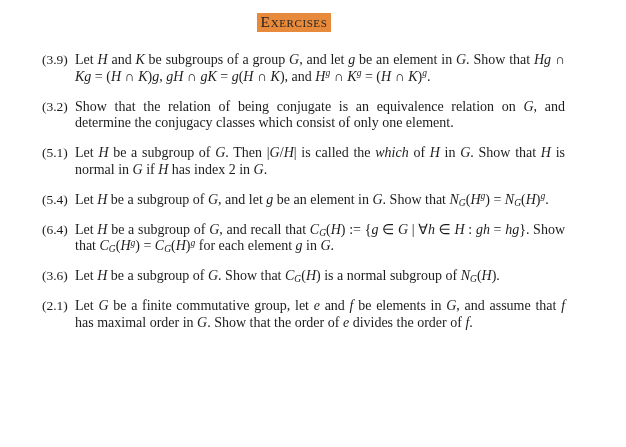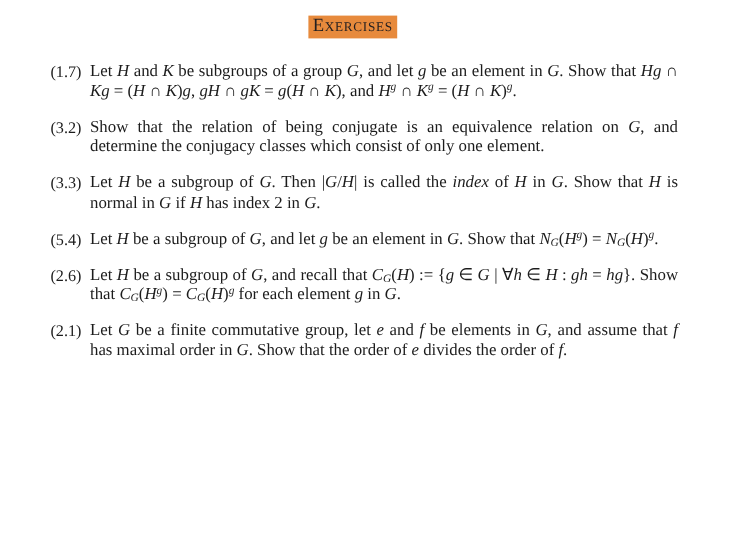--- a/index.html
+++ b/index.html
@@ -60,37 +60,41 @@
 </style>
 </head>
 <body>
 
 <div class="page">
   <div class="heading-row">
     <span class="heading">Exercises</span>
   </div>
   <main class="exercise-list">
       <div class="item">
-        <span class="label">(1.7)</span>
+        <span class="label">(3.9)</span>
         <div class="text">Let <span><i>H</i></span> and <span><i>K</i></span> be subgroups of a group <span><i>G</i></span>, and let <span><i>g</i></span> be an element in <span><i>G</i></span>. Show that <span><i>Hg</i> ∩ <i>Kg</i> = (<i>H</i> ∩ <i>K</i>)<i>g</i></span>, <span><i>gH</i> ∩ <i>gK</i> = <i>g</i>(<i>H</i> ∩ <i>K</i>)</span>, and <span><i>H</i><sup><i>g</i></sup> ∩ <i>K</i><sup><i>g</i></sup> = (<i>H</i> ∩ <i>K</i>)<sup><i>g</i></sup></span>.</div>
       </div>
       <div class="item">
         <span class="label">(3.2)</span>
         <div class="text">Show that the relation of being conjugate is an equivalence relation on <span><i>G</i></span>, and determine the conjugacy classes which consist of only one element.</div>
       </div>
       <div class="item">
-        <span class="label">(3.3)</span>
-        <div class="text">Let <span><i>H</i></span> be a subgroup of <span><i>G</i></span>. Then <span>|<i>G</i>/<i>H</i>|</span> is called the <em>index</em> of <span><i>H</i></span> in <span><i>G</i></span>. Show that <span><i>H</i></span> is normal in <span><i>G</i></span> if <span><i>H</i></span> has index 2 in <span><i>G</i></span>.</div>
+        <span class="label">(5.1)</span>
+        <div class="text">Let <span><i>H</i></span> be a subgroup of <span><i>G</i></span>. Then <span>|<i>G</i>/<i>H</i>|</span> is called the <em>which</em> of <span><i>H</i></span> in <span><i>G</i></span>. Show that <span><i>H</i></span> is normal in <span><i>G</i></span> if <span><i>H</i></span> has index 2 in <span><i>G</i></span>.</div>
       </div>
       <div class="item">
         <span class="label">(5.4)</span>
         <div class="text">Let <span><i>H</i></span> be a subgroup of <span><i>G</i></span>, and let <span><i>g</i></span> be an element in <span><i>G</i></span>. Show that <span><i>N</i><sub><i>G</i></sub>(<i>H</i><sup><i>g</i></sup>) = <i>N</i><sub><i>G</i></sub>(<i>H</i>)<sup><i>g</i></sup></span>.</div>
       </div>
       <div class="item">
-        <span class="label">(2.6)</span>
+        <span class="label">(6.4)</span>
         <div class="text">Let <span><i>H</i></span> be a subgroup of <span><i>G</i></span>, and recall that <span><i>C</i><sub><i>G</i></sub>(<i>H</i>) := {<i>g</i> ∈ <i>G</i> | ∀<i>h</i> ∈ <i>H</i> : <i>gh</i> = <i>hg</i>}</span>. Show that <span><i>C</i><sub><i>G</i></sub>(<i>H</i><sup><i>g</i></sup>) = <i>C</i><sub><i>G</i></sub>(<i>H</i>)<sup><i>g</i></sup></span> for each element <span><i>g</i></span> in <span><i>G</i></span>.</div>
+      </div>
+      <div class="item">
+        <span class="label">(3.6)</span>
+        <div class="text">Let <span><i>H</i></span> be a subgroup of <span><i>G</i></span>. Show that <span><i>C</i><sub><i>G</i></sub>(<i>H</i>)</span> is a normal subgroup of <span><i>N</i><sub><i>G</i></sub>(<i>H</i>)</span>.</div>
       </div>
       <div class="item">
         <span class="label">(2.1)</span>
         <div class="text">Let <span><i>G</i></span> be a finite commutative group, let <span><i>e</i></span> and <span><i>f</i></span> be elements in <span><i>G</i></span>, and assume that <span><i>f</i></span> has maximal order in <span><i>G</i></span>. Show that the order of <span><i>e</i></span> divides the order of <span><i>f</i></span>.</div>
       </div>
     </main>
 </div>
 
 </body></html>

